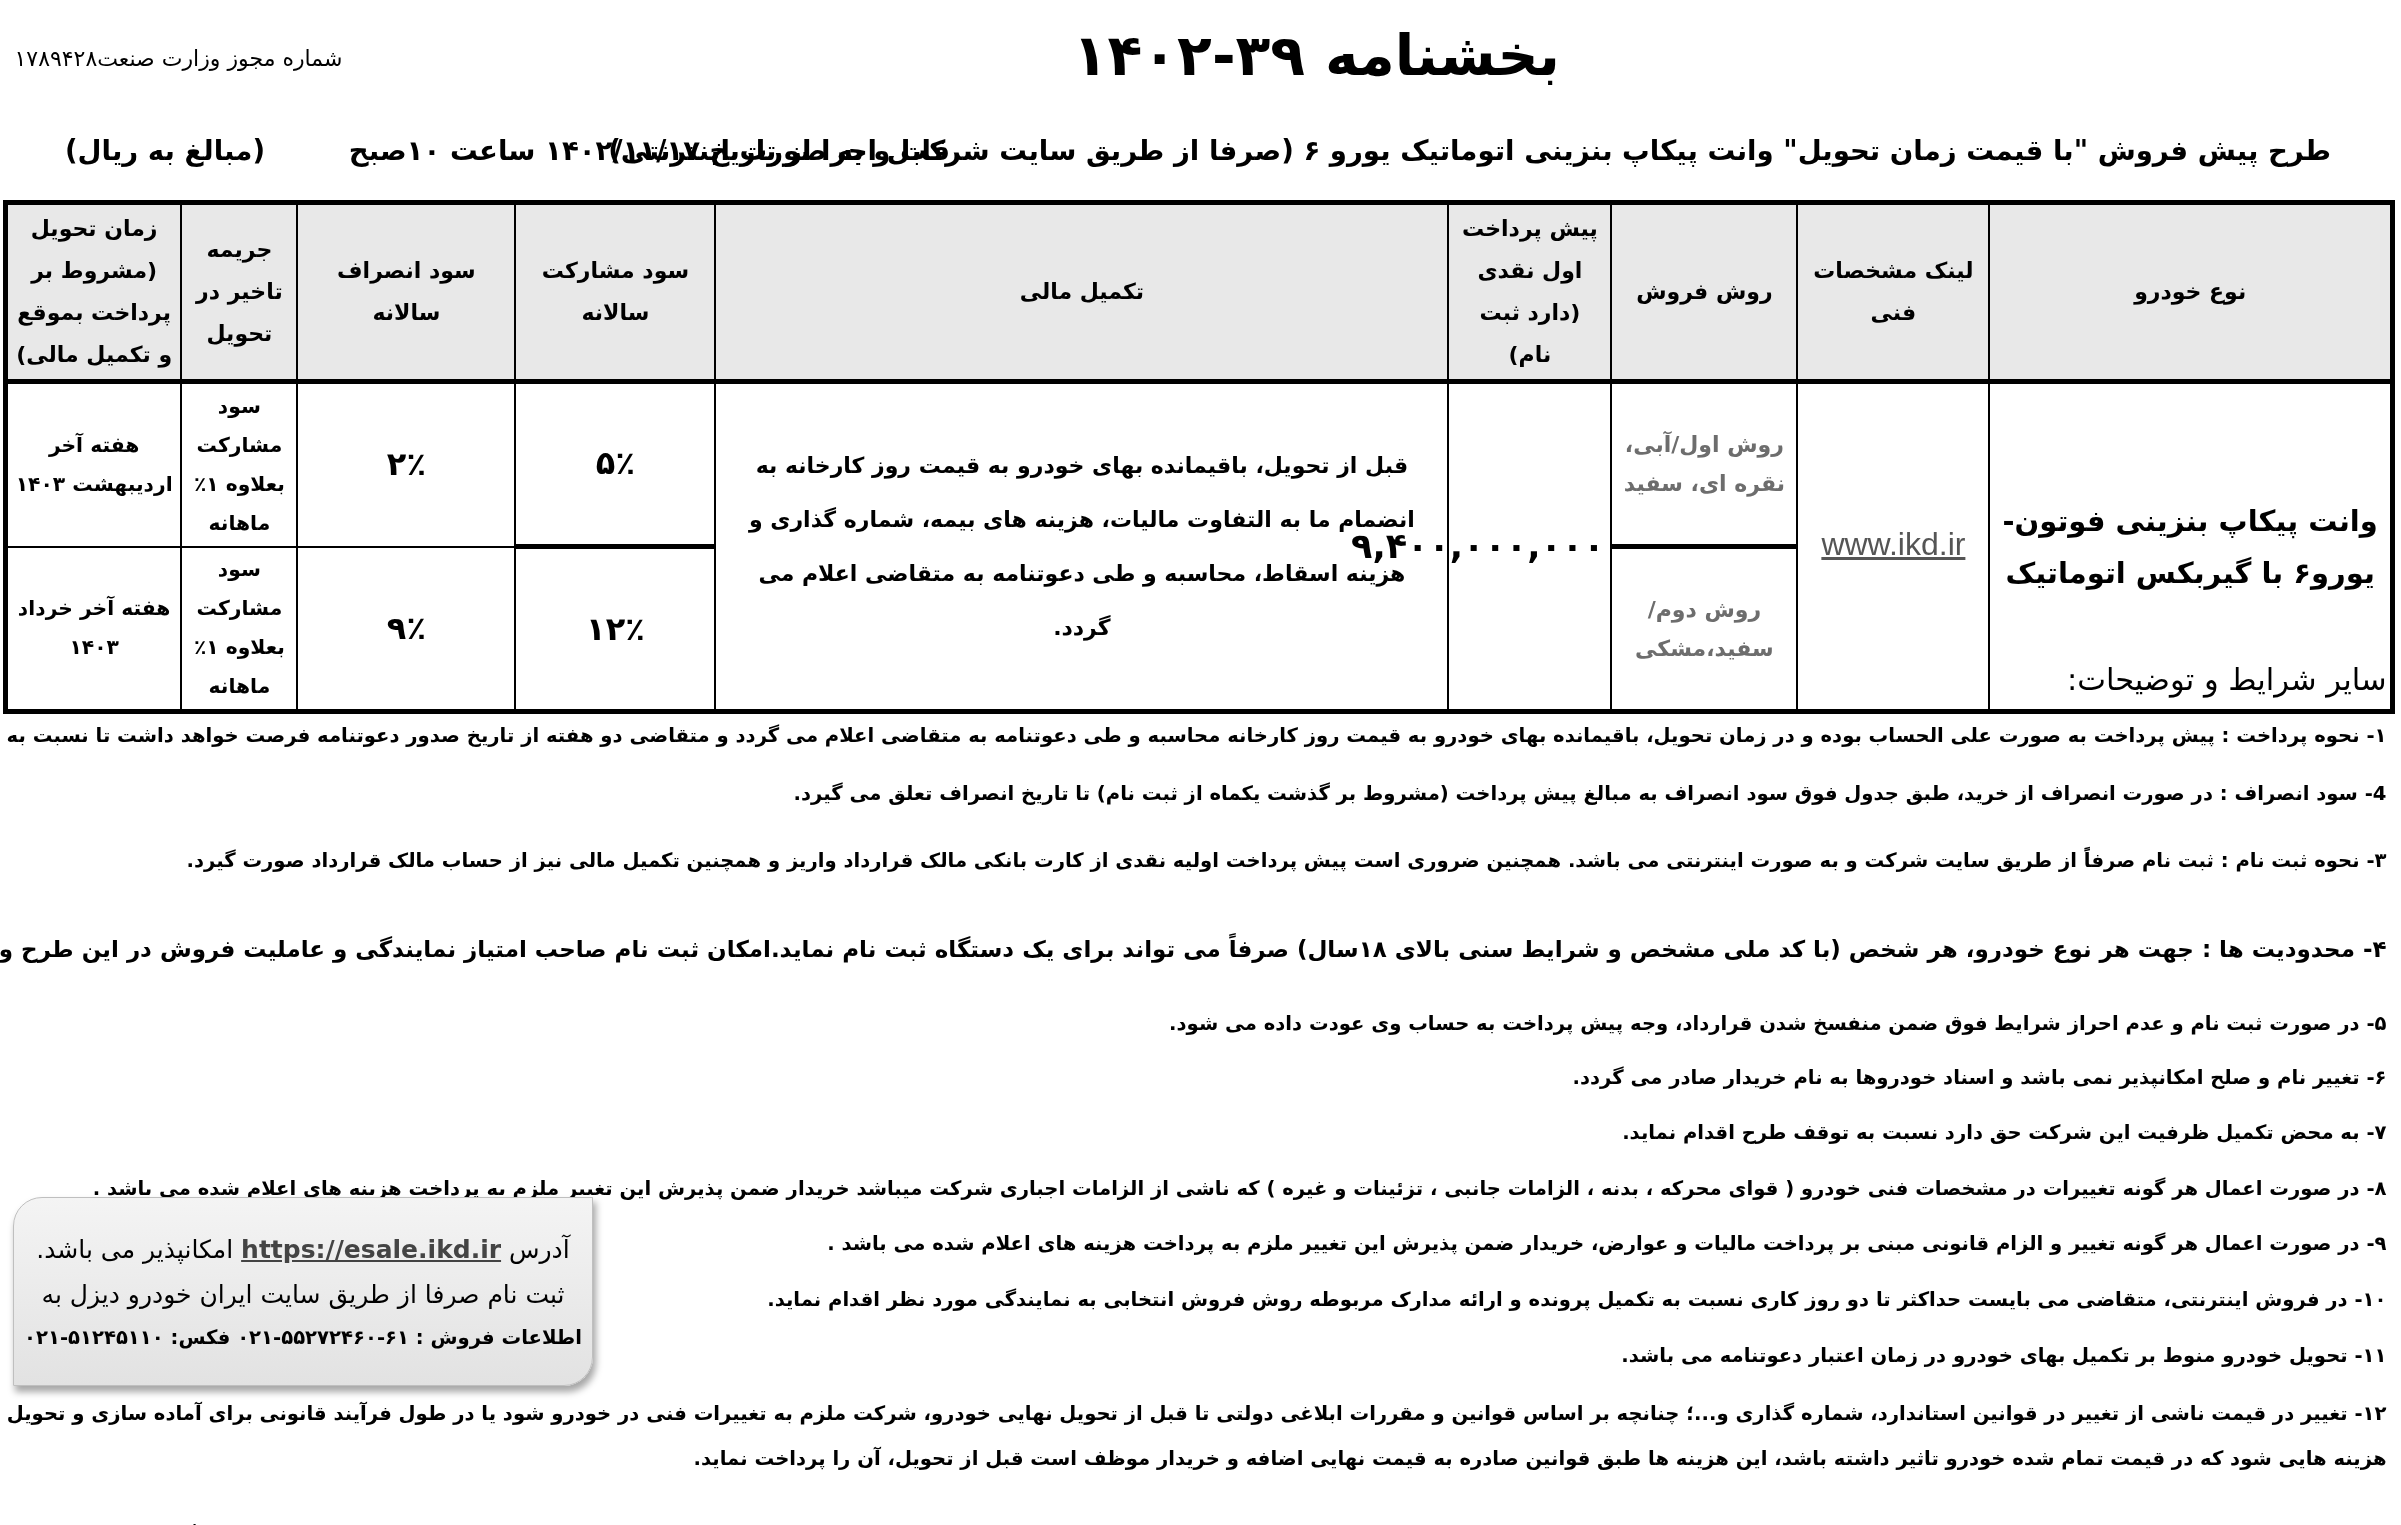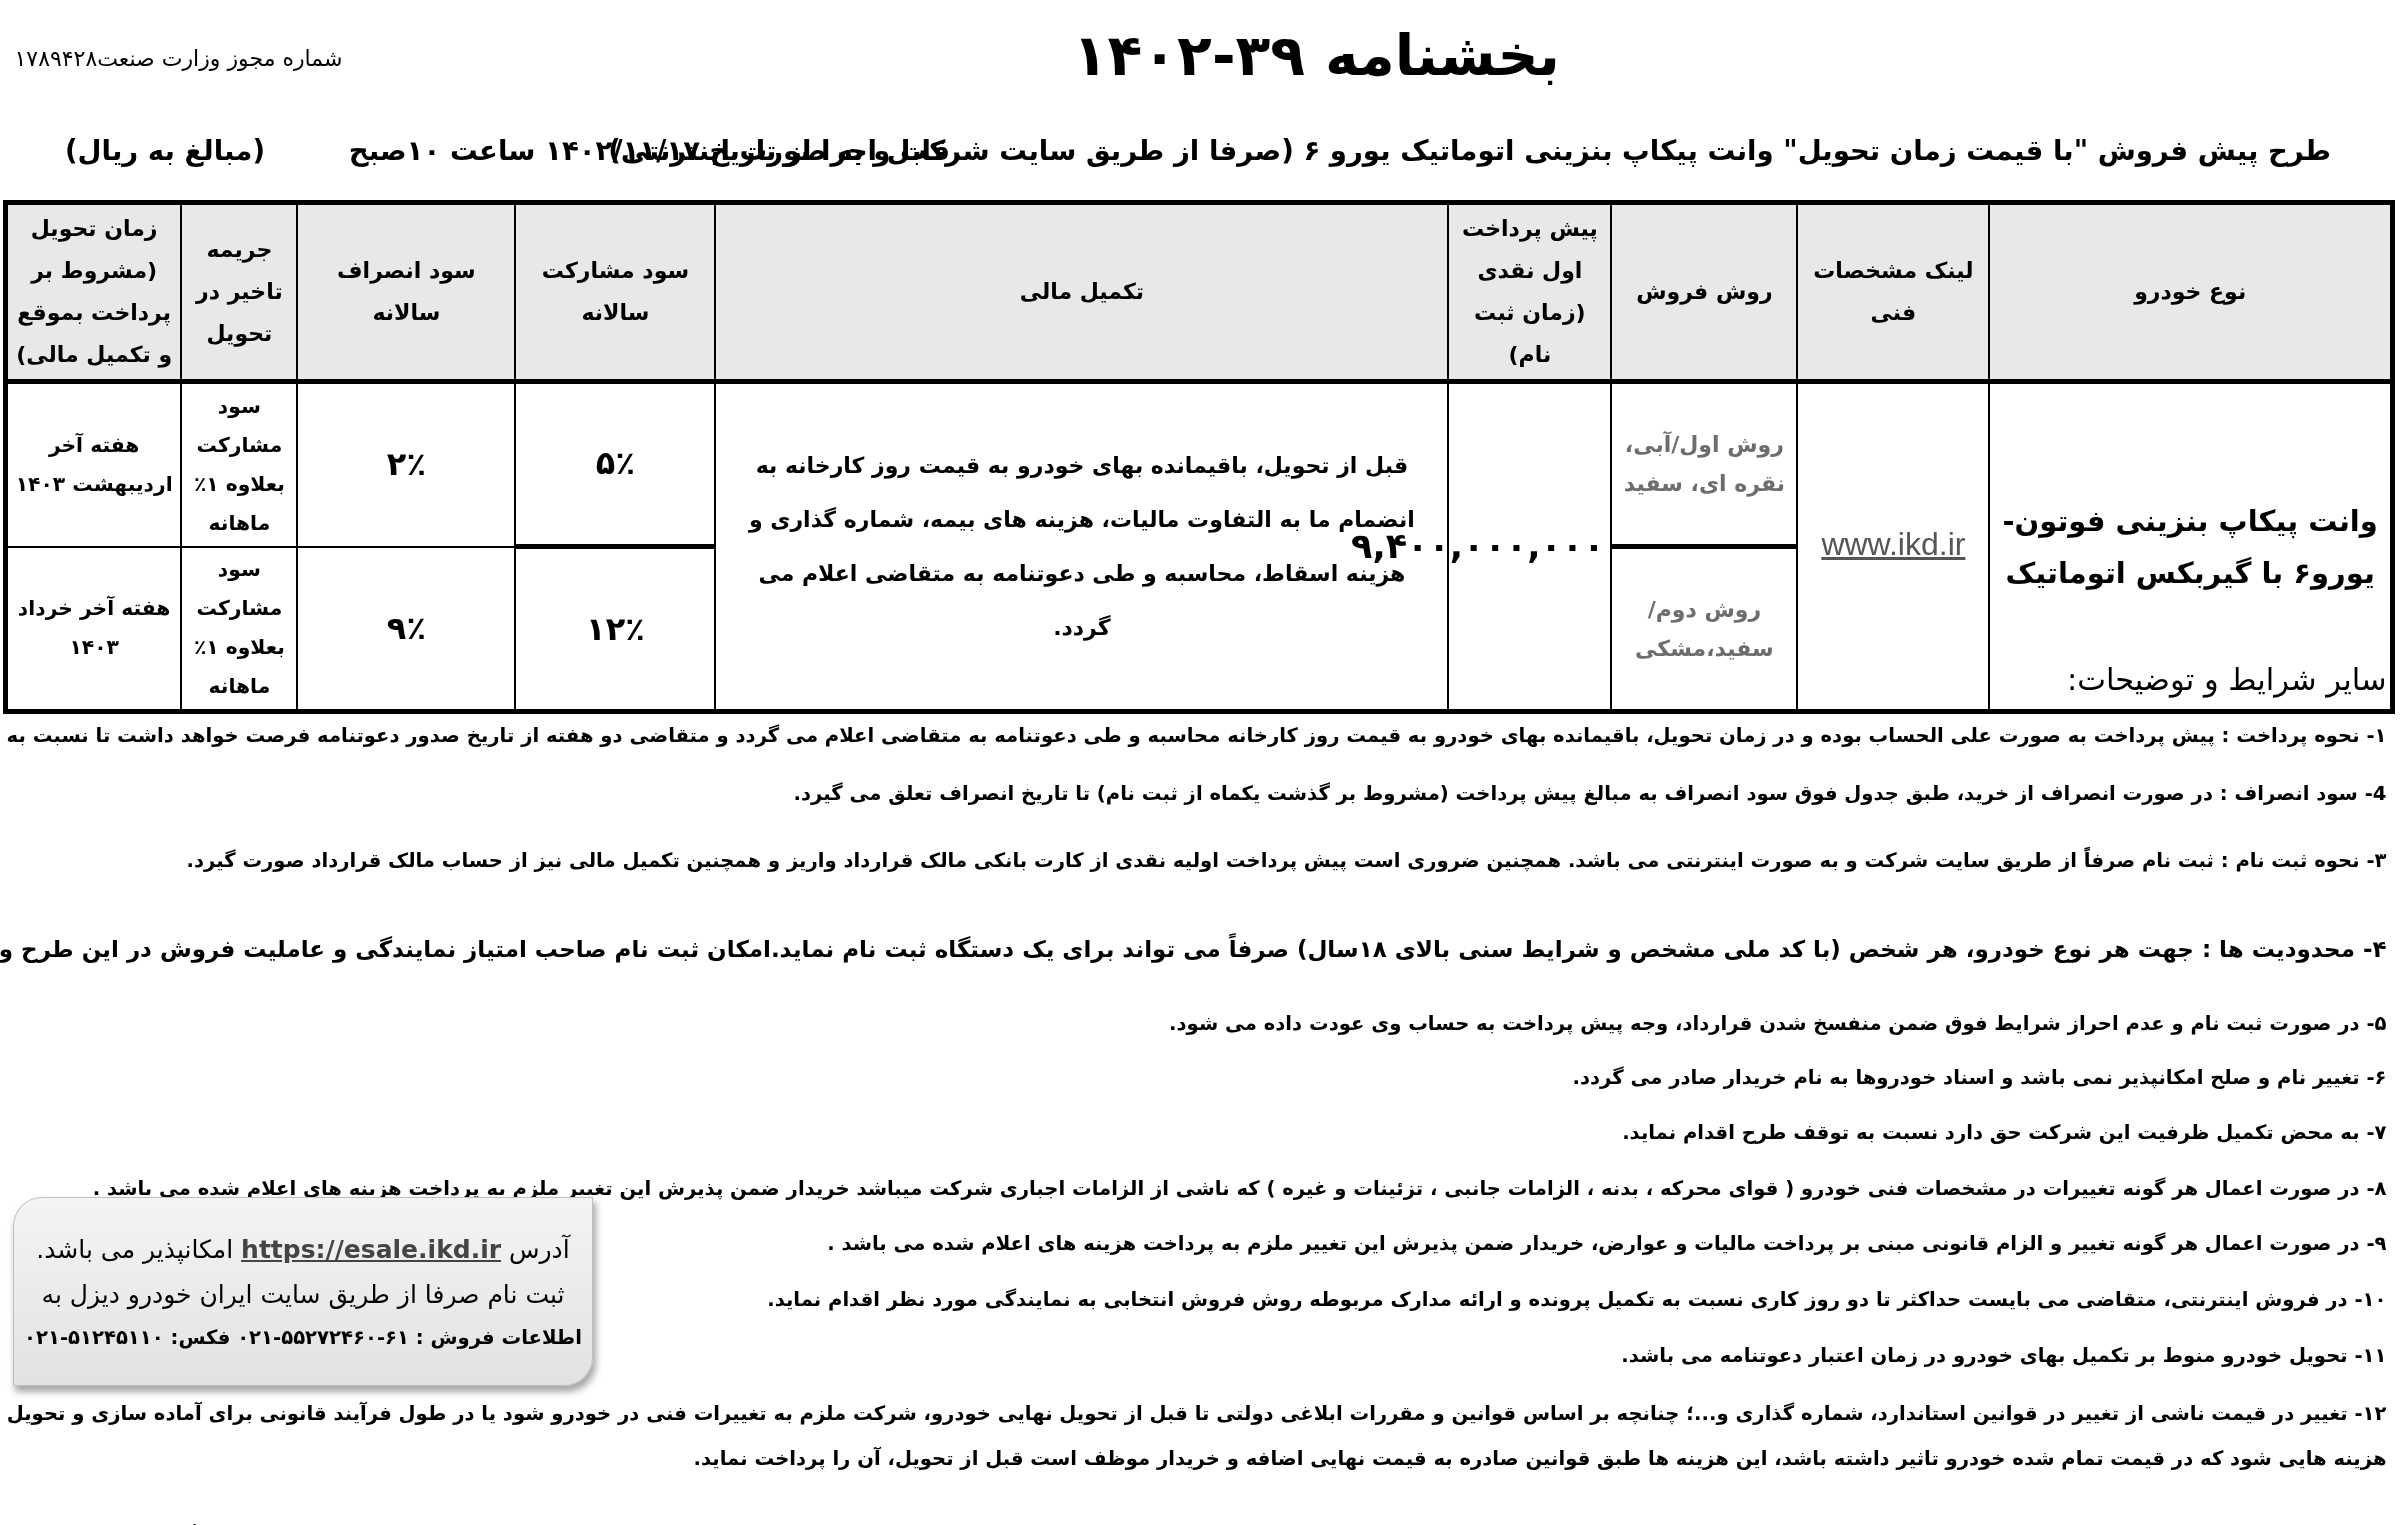--- a/index.html
+++ b/index.html
@@ -75,21 +75,21 @@
       <col style="width:200px">
       <col style="width:218px">
       <col style="width:116px">
       <col style="width:176px">
   </colgroup>
   <tbody>
       <tr class="hdr">
     <th>نوع خودرو</th>
     <th>لینک مشخصات فنی</th>
     <th>روش فروش</th>
-    <th>پیش پرداخت اول نقدی (زمان ثبت نام)</th>
+    <th>پیش پرداخت اول نقدی (دارد ثبت نام)</th>
     <th>تکمیل مالی</th>
     <th>سود مشارکت سالانه</th>
     <th>سود انصراف سالانه</th>
     <th>جریمه تاخیر در تحویل</th>
     <th>زمان تحویل (مشروط بر پرداخت بموقع و تکمیل مالی)</th>
   </tr>
   <tr>
     <td rowspan="2" class="car-name">وانت پیکاپ بنزینی فوتون-یورو۶ با گیربکس اتوماتیک</td>
     <td rowspan="2">
       <span class="link">www.ikd.ir</span>

